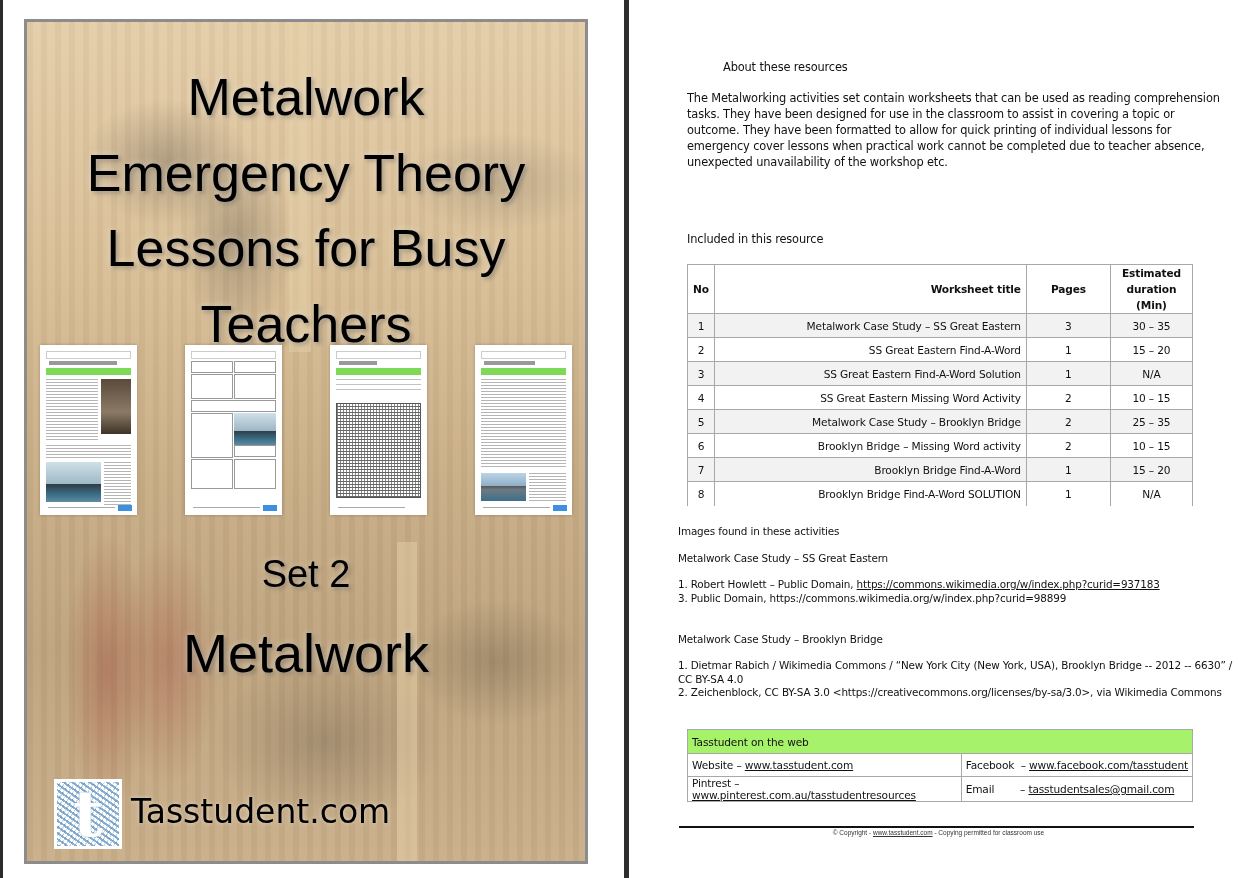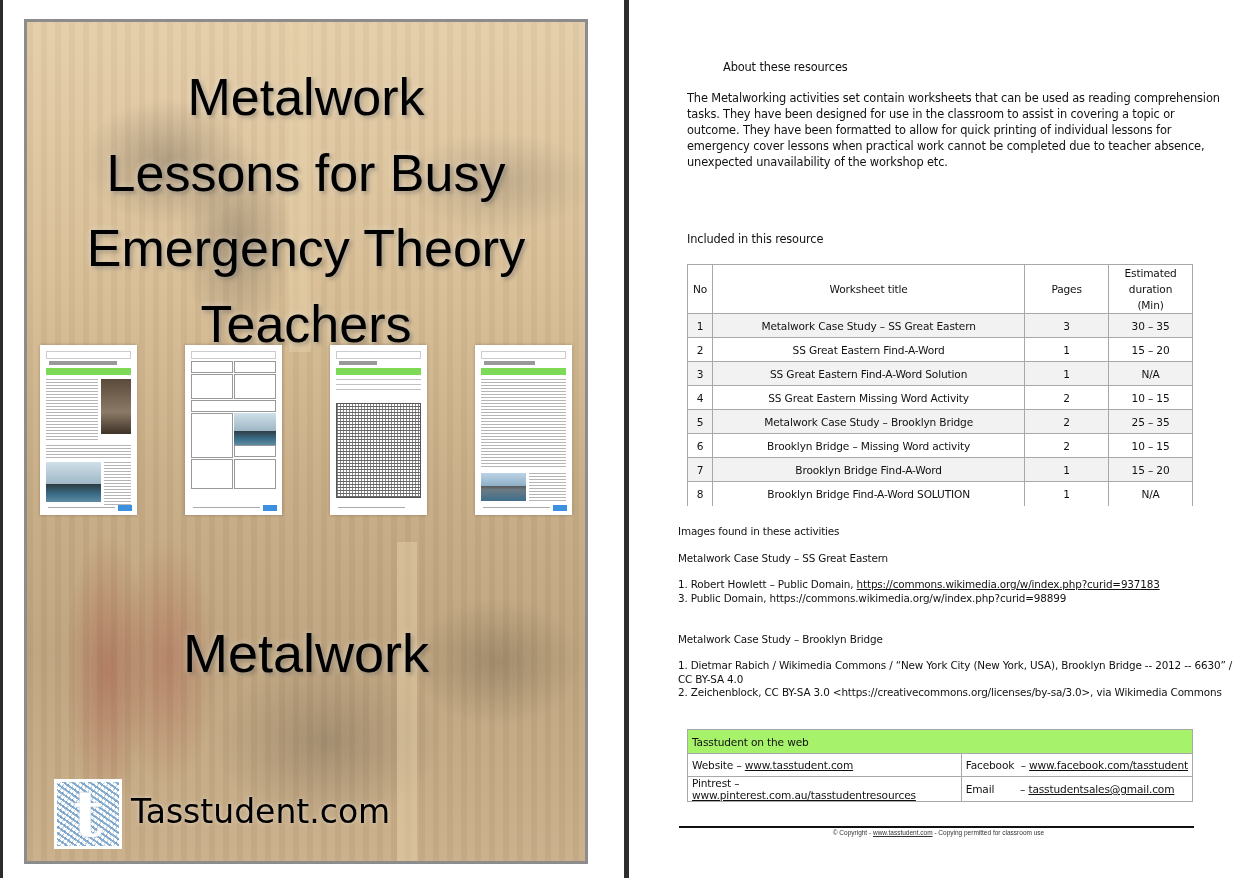--- a/index.html
+++ b/index.html
@@ -70,23 +70,23 @@
   #info { position: absolute; left: 629px; top: 0; width: 619px; height: 878px; }
   .txt { position: absolute; font-family: "DejaVu Sans", sans-serif; font-size: 11.4px; line-height: 15.9px; color: #111; letter-spacing: -0.15px; }
   #about-heading { left: 58px; top: 60px; margin-left: 36px; }
   #about-p1 { left: 58px; top: 91px; width: 540px; }
   #about-p2 { left: 58px; top: 185px; width: 540px; }
   #included-heading { left: 58px; top: 232px; }
 
   table { border-collapse: collapse; font-family: "DejaVu Sans", sans-serif; font-size: 10.6px; color: #111; letter-spacing: -0.15px; }
   #ws-table { position: absolute; left: 58px; top: 264px; width: 506px; }
   #ws-table th, #ws-table td { border: 1px solid #a8a8a8; padding: 0 5px; height: 24px; }
-  #ws-table th { font-weight: normal; height: 44px; margin-top: 21px; }
+  #ws-table th { font-weight: bold; height: 44px; margin-top: 21px; }
   #ws-table .c-no { width: 25px; text-align: center; }
-  #ws-table .c-title { width: 312px; text-align: center; }
+  #ws-table .c-title { width: 312px; text-align: right; }
   #ws-table .c-pages { width: 84px; text-align: center; }
   #ws-table .c-dur { text-align: center; }
   #ws-table tbody tr:nth-child(odd) td { background: #f2f2f2; }
   #ws-table tbody tr:last-child td { border-bottom: none; }
   #ws-table th.c-dur { line-height: 16px; }
 
   #images-heading { left: 49px; top: 524px; font-size: 10.4px; }
   #images-ge-heading { left: 49px; top: 551px; font-size: 10.4px; }
   #images-ge-list { left: 49px; top: 578px; font-size: 10.4px; line-height: 13.5px; width: 560px; }
   #images-bb-heading { left: 49px; top: 632px; font-size: 10.4px; }
@@ -108,22 +108,22 @@
 <body>
 
 <div id="left-edge"></div>
 
 <div id="cover">
   <div class="plank" style="left:262px;top:0;width:22px;height:330px;"></div>
   <div class="plank" style="left:370px;top:520px;width:20px;height:330px;"></div>
 
   <div id="cover-title-main" class="cover-title">
     <div>Metalwork</div>
+    <div>Emergency Theory</div>
     <div>Lessons for Busy</div>
-    <div>Emergency Theory</div>
     <div>Teachers</div>
   </div>
 
   <div class="thumb" style="left:13px;">
     <div class="hdr"></div>
     <div class="title-line" style="width:80%"></div>
     <div class="green"></div>
     <div style="display:flex;gap:3px;">
       <div class="lines" style="flex:1;height:62px;"></div>
       <div class="photo" style="width:30px;height:55px;"></div>
@@ -174,20 +174,21 @@
     <div class="green"></div>
     <div class="lines" style="height:90px;"></div>
     <div style="display:flex;gap:3px;margin-top:4px;">
       <div style="width:45px;height:28px;background:linear-gradient(180deg,#bcd3e6 0%,#8fb0c8 45%,#555 46%,#6b7a83 60%,#3e6e8c 100%);"></div>
       <div class="lines" style="flex:1;height:28px;"></div>
     </div>
     <div class="foot"></div>
       <div class="badge"></div>
   </div>
 
+  <div id="cover-set" class="cover-title">Set 2</div>
   <div id="cover-subtitle" class="cover-title">
     <div>Metalwork</div>
   </div>
 
   <div id="logo-box">
     <div class="cloud"></div>
     <span class="t">t</span>
   </div>
   <div id="logo-text">Tasstudent.com</div>
 </div>

